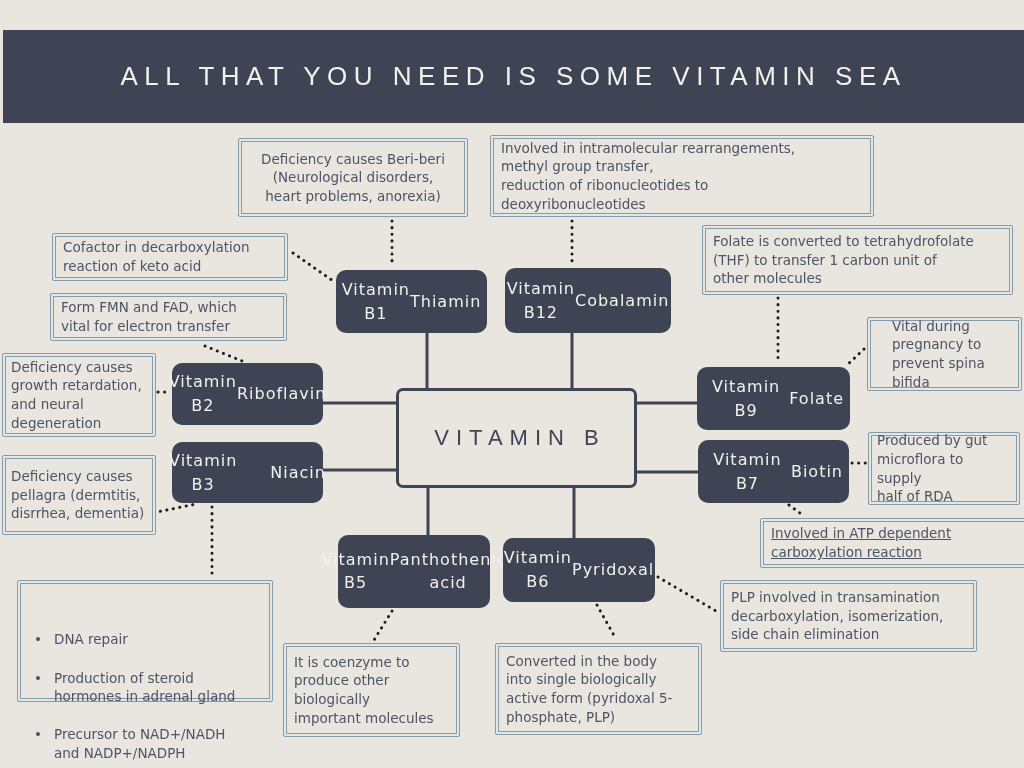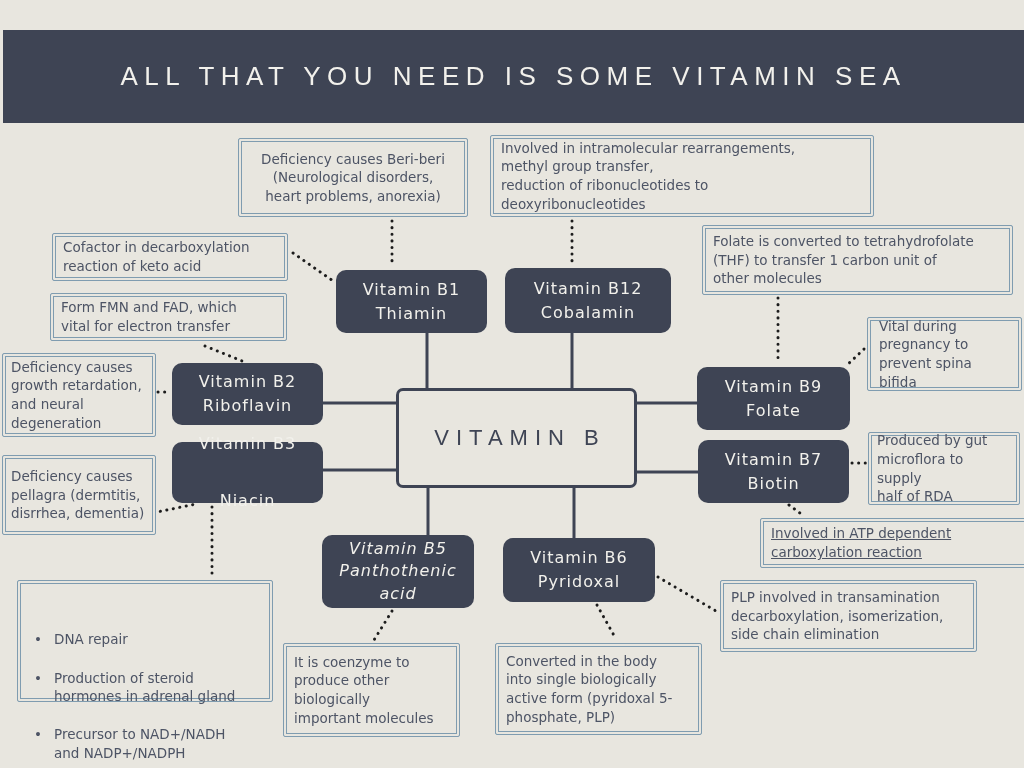--- a/index.html
+++ b/index.html
@@ -45,32 +45,32 @@
     border:3px solid var(--connector);border-radius:7px;
     display:flex;align-items:center;justify-content:center;
     font-family:"Liberation Sans",sans-serif;
     font-weight:300;font-size:22px;letter-spacing:7px;
     color:var(--node);text-indent:7px;
   }
 
   
   .vnode{
     position:absolute;background:var(--node);border-radius:10px;
-    display:flex;flex-direction:column;align-items:center;justify-content:center;
+    display:flex;align-items:center;justify-content:center;
     color:var(--node-text);text-align:center;
     font-size:16px;letter-spacing:1px;line-height:1.5;
     padding:4px 6px;
   }
   #v-b1 {left:336px;top:270px;width:151px;height:63px;}
   #v-b12{left:505px;top:268px;width:166px;height:65px;}
   #v-b2 {left:172px;top:363px;width:151px;height:62px;}
   #v-b3 {left:172px;top:442px;width:151px;height:61px;gap:33px;}
   #v-b9 {left:697px;top:367px;width:153px;height:63px;}
   #v-b7 {left:698px;top:440px;width:151px;height:63px;}
-  #v-b5 {left:322px;top:535px;width:152px;height:73px;line-height:1.4;font-style:italic;}
+  #v-b5 {left:338px;top:535px;width:152px;height:73px;line-height:1.4;}
   #v-b6 {left:503px;top:538px;width:152px;height:64px;}
 
   
   .note{
     position:absolute;
     background:var(--background);
     border:1px solid var(--note-border);
     box-shadow:inset 0 0 0 2px var(--background), inset 0 0 0 3px var(--note-border);
     border-radius:2px;
     color:var(--note-text);
@@ -79,21 +79,21 @@
     display:flex;flex-direction:column;justify-content:center;
     white-space:pre-line;
   }
   #note-beri      {left:238px;top:138px;width:230px;height:79px;text-align:center;}
   #note-intra     {left:490px;top:135px;width:384px;height:82px;}
   #note-cofactor  {left:52px; top:233px;width:236px;height:48px;}
   #note-fmn       {left:50px; top:293px;width:237px;height:48px;}
   #note-growth    {left:2px;  top:353px;width:154px;height:84px;padding:6px 8px;}
   #note-pellagra  {left:2px;  top:455px;width:154px;height:80px;padding:6px 8px;}
   #note-folate    {left:702px;top:225px;width:311px;height:70px;}
-  #note-pregnancy {left:867px;top:317px;width:155px;height:74px;padding:6px 11px;}
+  #note-pregnancy {left:867px;top:317px;width:155px;height:74px;padding:6px 24px;}
   #note-gut       {left:868px;top:432px;width:152px;height:73px;padding:6px 8px;}
   #note-atp       {left:760px;top:518px;width:269px;height:50px;text-decoration:underline;}
   #note-plp       {left:720px;top:580px;width:257px;height:72px;}
   #note-coenzyme  {left:283px;top:643px;width:177px;height:94px;}
   #note-converted {left:495px;top:643px;width:207px;height:92px;}
   #note-functions {left:17px; top:580px;width:256px;height:122px;display:block;padding:12px 10px;}
   #note-functions ul{list-style:none;}
   #note-functions li{
     position:relative;padding-left:26px;white-space:pre-line;margin-bottom:1px;
   }

